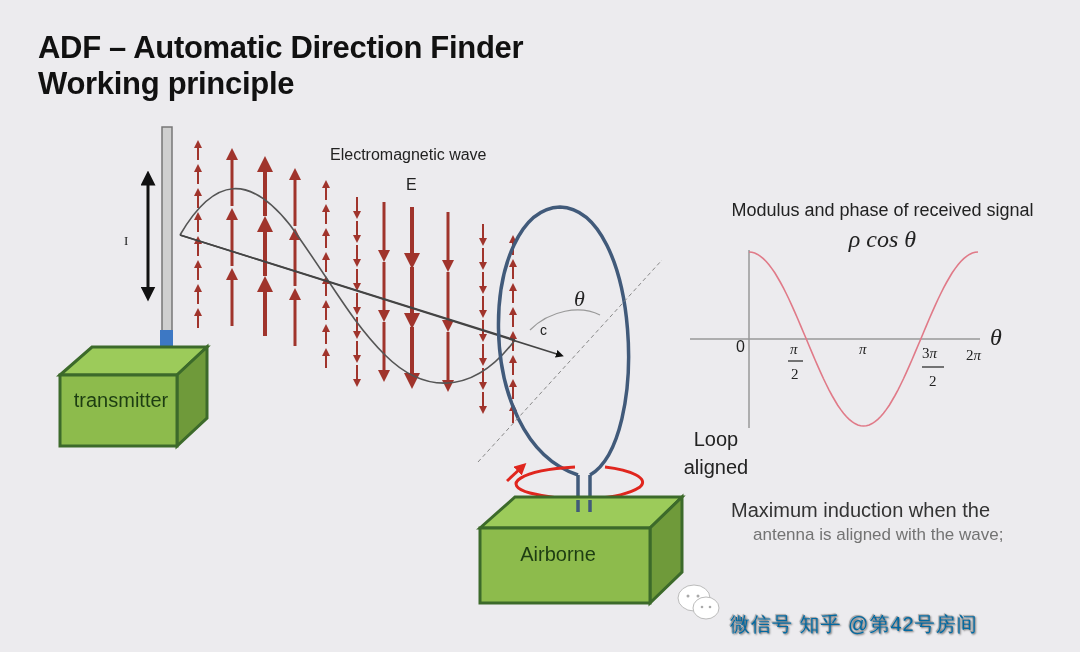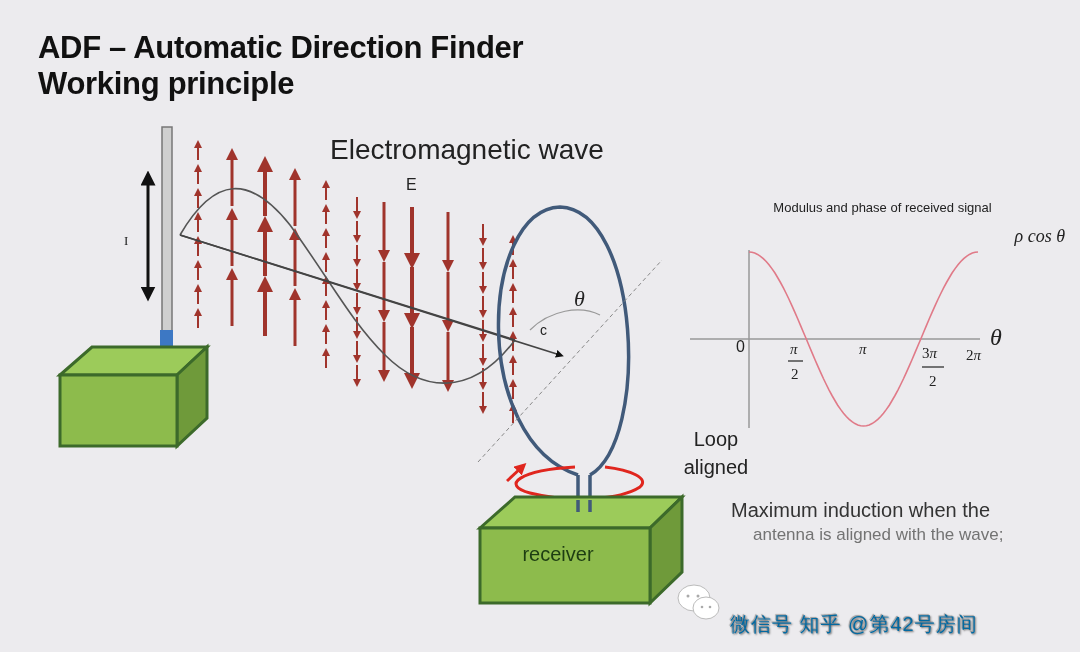--- a/index.html
+++ b/index.html
@@ -3,31 +3,31 @@
 <meta charset="utf-8">
 <style>
   html, body { margin:0; padding:0; }
   body { width:1080px; height:652px; background:#ecebee; position:relative; overflow:hidden;
          font-family:"Liberation Sans", "DejaVu Sans", sans-serif; }
   .title { position:absolute; left:38px; font-weight:bold; color:#111; font-size:31px; letter-spacing:-0.3px; }
   #t1 { top:14px;margin-top:16px; }
   #t2 { top:66px; }
   svg#diagram { position:absolute; left:0; top:0; }
   .lbl { position:absolute; color:#222; white-space:nowrap; }
-  .em-label { left:330px; top:134px; font-size:28px; }
+  .em-label { left:330px; top:146px; font-size:16px; }
   .e-label { left:406px; top:176px; font-size:16px; }
   .i-label { left:124px; top:233px; font-size:13px; font-family:"Liberation Serif", serif; }
   .c-label { left:540px; top:322px; font-size:14px; }
   .theta-label { left:574px; top:286px; font-size:22px; font-style:italic; font-family:"Liberation Serif", serif; }
   .box-label { position:absolute; text-align:center; color:#1d3d12; font-size:20px; line-height:29px; }
   .gt { left:66px; top:386px; width:110px; }
   .ar { left:494px; top:540px; width:128px; }
   .loop-label { left:642px; top:425px; font-size:20px; text-align:center; line-height:28px; white-space:normal; width:84px;margin-left:32px; }
-  .chart-title { left:700px; top:200px; width:365px; text-align:center; font-size:13px; }
-  .chart-sub { left:700px; top:226px; width:365px; text-align:right; font-size:18px; font-style:italic; font-family:"Liberation Serif", serif; }
+  .chart-title { left:700px; top:200px; width:365px; text-align:center; font-size:18px; }
+  .chart-sub { left:700px; top:226px; width:365px; text-align:center; font-size:24px; font-style:italic; font-family:"Liberation Serif", serif; }
   .note1 { left:731px; top:499px; font-size:20px; color:#333; }
   .note2 { left:753px; top:525px; font-size:17px; color:#737373; }
   .wm { left:730px; top:611px; font-size:20px; color:#0369a1; text-shadow:1px 1px 2px #666, -1px -1px 1px #999; letter-spacing:1px; }
 </style>
 </head>
 <body>
 
 <div id="t1" class="title">ADF – Automatic Direction Finder</div>
 <div id="t2" class="title">Working principle</div>
 
@@ -172,23 +172,24 @@
   </g>
 </svg>
 
 <div class="lbl em-label">Electromagnetic wave</div>
 <div class="lbl e-label">E</div>
 <div class="lbl i-label">I</div>
 <div class="lbl c-label">c</div>
 <div class="lbl theta-label">θ</div>
 
 <div class="box-label gt">
+  <div>transmitter</div>
 </div>
 <div class="box-label ar">
-  <div>receiver</div>
+  <div>Airborne</div>
 </div>
 <div class="lbl loop-label">
   <div>Loop</div>
   <div>aligned</div>
 </div>
 
 <div class="lbl chart-title">Modulus and phase of received signal</div>
 <div class="lbl chart-sub">ρ cos θ</div>
 
 <div class="lbl note1">Maximum induction when the</div>

